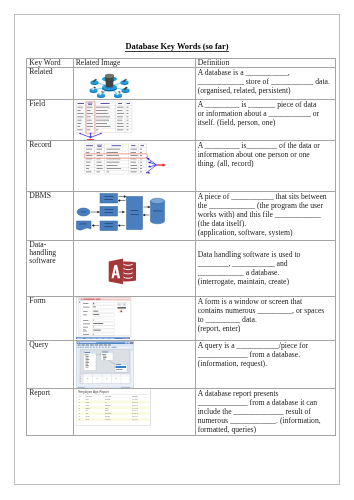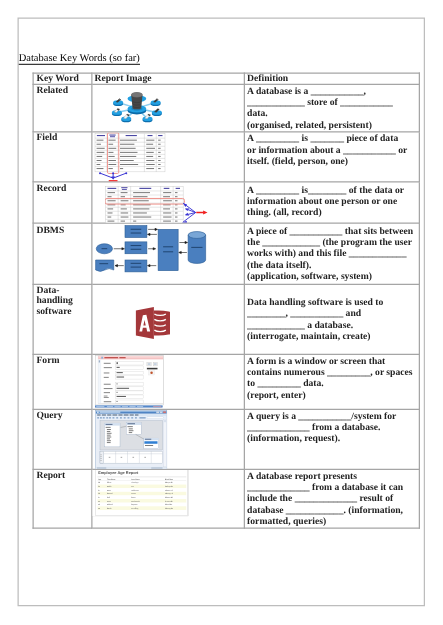--- a/index.html
+++ b/index.html
@@ -1,25 +1,25 @@
 <!DOCTYPE html>
 <html><head>
 <meta charset="utf-8">
 <style>
   html,body{margin:0;padding:0;}
   body{width:354px;height:500px;background:#fff;font-family:"Liberation Serif",serif;
        overflow:hidden;}
   .page{position:absolute;left:14px;top:14px;width:326px;height:471px;
         border:1px solid #bdbdbd;background:#fff;box-sizing:border-box;}
-  .doc-title{position:absolute;left:0;right:0;top:27.3px;z-index:5;text-align:left;font-weight:normal;
+  .doc-title{position:absolute;left:0;right:0;top:27.3px;z-index:5;text-align:center;font-weight:bold;
         font-size:8.4px;line-height:9px;}
   .doc-title span{border-bottom:0.8px solid #3a3a3a;}
   table.kw{position:absolute;left:11px;top:42.6px;width:308.3px;border-collapse:collapse;
         table-layout:fixed;}
-  table.kw td{border:0.7px solid #a5a5a5;vertical-align:top;padding:0;overflow:hidden;font-weight:bold;}
+  table.kw td{border:0.7px solid #a5a5a5;vertical-align:top;padding:0;overflow:hidden;}
   .tx{font-size:7.7px;line-height:9.0px;padding:0.3px 2px 0.3px 2.2px;color:#222;}
   .kwcell{font-size:7.7px;line-height:8.2px;padding:0.3px 2px 0.3px 2.2px;color:#222;}
   tr[data-name="table-header-row"] .kwcell,tr[data-name="table-header-row"] .tx{line-height:8.2px;padding-top:0;padding-bottom:0;}
   .imgcell{position:relative;}
 </style>
 </head>
 <body>
 
 <div class="page" data-name="document-page">
   <div class="doc-title" data-name="page-title"><span data-name="page-title-text">Database Key Words (so far)</span></div>
@@ -28,21 +28,21 @@
         <col style="width:46.5px">
         <col style="width:122px">
         <col style="width:140px">
       </colgroup>
     <tbody>
     <tr data-name="table-header-row" style="height:9.4px">
       <td>
             <div class="kwcell" data-name="header-key-word">Key Word</div>
           </td>
       <td>
-            <div class="kwcell" data-name="header-related-image">Report Image</div>
+            <div class="kwcell" data-name="header-related-image">Related Image</div>
           </td>
       <td>
             <div class="tx" data-name="header-definition">Definition</div>
           </td>
     </tr>
     <tr data-name="table-row-database" style="height:32.2px">
       <td>
             <div class="kwcell" data-name="keyword-database">Related</div>
           </td>
       <td class="imgcell" data-name="image-cell-database">
@@ -204,21 +204,21 @@
         </div>
       </td>
       <td>
             <div class="tx" data-name="definition-field">
               <div data-name="text-line">A _________ is _______ piece of data</div>
               <div data-name="text-line">or information about a ___________ or</div>
               <div data-name="text-line">itself. (field, person, one)</div>
             </div>
           </td>
     </tr>
-    <tr data-name="table-row-record" style="height:33px">
+    <tr data-name="table-row-record" style="height:51px">
       <td>
             <div class="kwcell" data-name="keyword-record">Record</div>
           </td>
       <td class="imgcell" data-name="image-cell-record">
         <div class="shot" data-name="access-table-record-highlight" style="position:absolute;left:10px;top:1px;width:84px;height:35px;">
           <svg width="84" height="35" viewBox="0 0 336 140">
             <g data-name="table-grid">
               <rect x="2" y="8" width="248" height="120" fill="#fff"></rect>
               <g stroke="#b7b7b7" stroke-width="1.1" fill="none">
                 <rect x="2" y="8" width="248" height="120"></rect>
@@ -604,21 +604,21 @@
           </g>
           <rect data-name="vertical-scrollbar" x="220" y="30" width="9" height="152" fill="#f1f4f9" stroke="#c5d0de" stroke-width="0.8"></rect>
           <rect x="221" y="32" width="7" height="7" fill="#d7e0ec"></rect>
           <rect x="3" y="182" width="226" height="8" fill="#dde6f1"></rect>
           <rect x="6" y="184" width="30" height="4" fill="#a8b8cc"></rect>
           <rect x="180" y="184" width="36" height="4" fill="#a8b8cc"></rect>
         </svg>
       </td>
       <td>
             <div class="tx" data-name="definition-query">
-              <div data-name="text-line">A query is a ___________/system for</div>
+              <div data-name="text-line">A query is a ___________/piece for</div>
               <div data-name="text-line">_____________ from a database.</div>
               <div data-name="text-line">(information, request).</div>
             </div>
           </td>
     </tr>
     <tr data-name="table-row-report" style="height:47.4px">
       <td>
             <div class="kwcell" data-name="keyword-report">Report</div>
           </td>
       <td class="imgcell" data-name="image-cell-report">
@@ -676,20 +676,20 @@
                 <text x="128" y="128.4" font-family="'Liberation Sans',sans-serif" font-size="5.2" fill="#6e6e6e" data-name="report-cell">Levelling</text>
                 <text x="236" y="128.4" font-family="'Liberation Sans',sans-serif" font-size="5.2" fill="#6e6e6e" data-name="report-cell">30-Aug-61</text>
               </g>
         </svg>
       </td>
       <td>
             <div class="tx" data-name="definition-report">
               <div data-name="text-line">A database report presents</div>
               <div data-name="text-line">_____________ from a database it can</div>
               <div data-name="text-line">include the _____________ result of</div>
-              <div data-name="text-line">database ____________. (information,</div>
+              <div data-name="text-line">numerous ____________. (information,</div>
               <div data-name="text-line">formatted, queries)</div>
             </div>
           </td>
     </tr>
     </tbody>
   </table>
 </div>
 
 </body></html>

